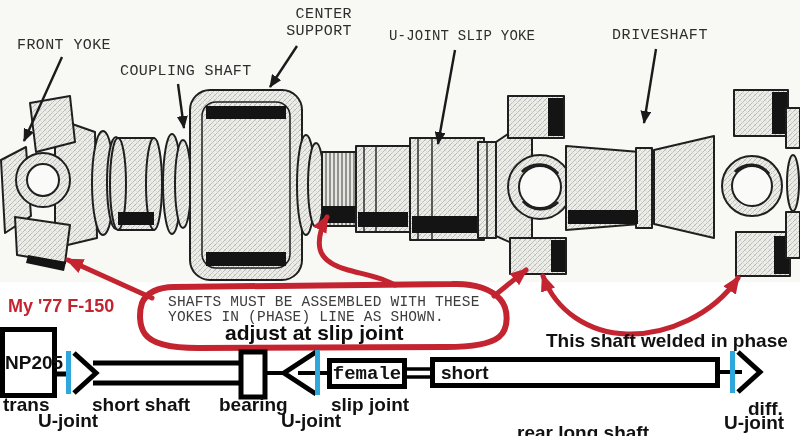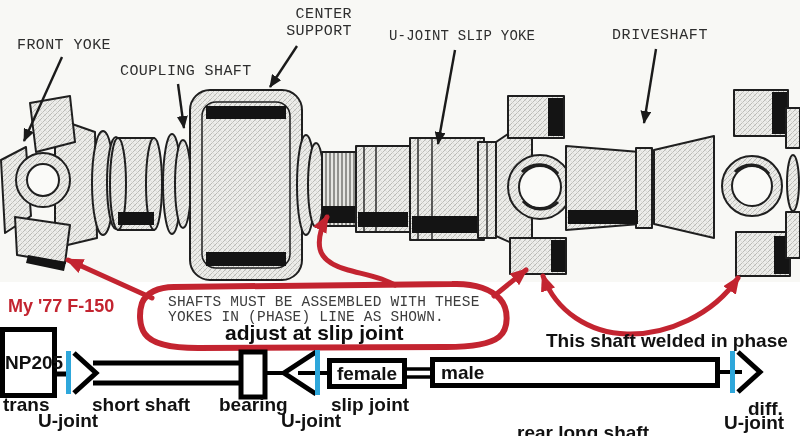--- a/index.html
+++ b/index.html
@@ -179,24 +179,24 @@
 <div class="txt mono callout-line" style="left:168px;top:310px;">YOKES IN (PHASE) LINE AS SHOWN.</div>
 <div class="txt adjust" style="left:225px;top:322px;">adjust at slip joint</div>
 
 <div class="txt note-red" style="left:8px;top:297px;color:#c32430;">My '77 F-150</div>
 <div class="txt bold-lbl" style="left:546px;top:331px;">This shaft welded in phase</div>
 
 <div class="boxed" style="left:0px;top:327px;width:47px;height:61px;">
   <span class="bold-lbl" style="text-align:center;">NP205</span>
 </div>
 <div class="boxed" style="left:327px;top:358px;width:70px;height:21px;">
-  <span class="bold-lbl" style="text-align:center;">female</span>
+  <span class="bold-lbl" style="text-align:center;font-family:Liberation Mono, monospace;">female</span>
 </div>
 <div class="boxed" style="left:430px;top:357px;width:280px;height:21px;">
-  <span class="bold-lbl" style="padding-left:6px;">male</span>
+  <span class="bold-lbl" style="padding-left:6px;">short</span>
 </div>
 
 <div class="txt bold-lbl" style="left:3px;top:395px;">trans</div>
 <div class="txt bold-lbl" style="left:38px;top:411px;">U-joint</div>
 <div class="txt bold-lbl" style="left:92px;top:395px;">short shaft</div>
 <div class="txt bold-lbl" style="left:219px;top:395px;">bearing</div>
 <div class="txt bold-lbl" style="left:281px;top:411px;">U-joint</div>
 <div class="txt bold-lbl" style="left:331px;top:395px;">slip joint</div>
 <div class="txt bold-lbl" style="left:517px;top:399px;margin-top:24px;">rear long shaft</div>
 <div class="txt bold-lbl" style="left:748px;top:399px;">diff.</div>

